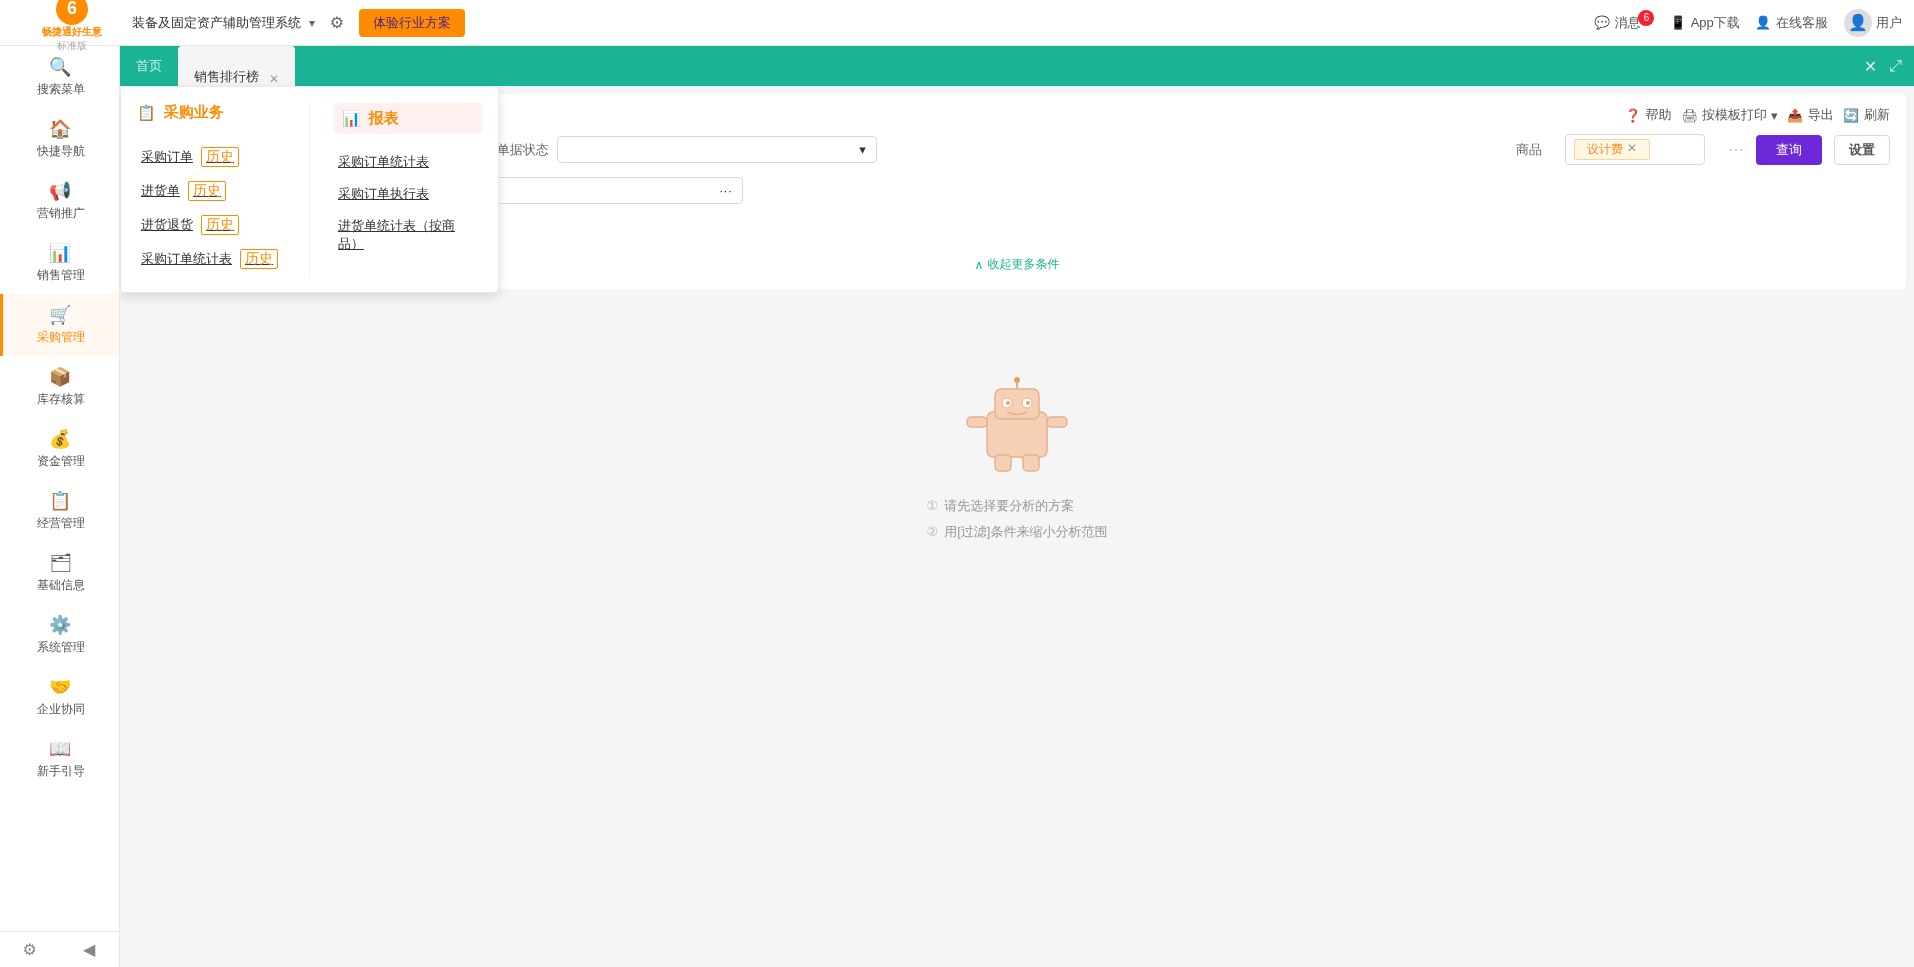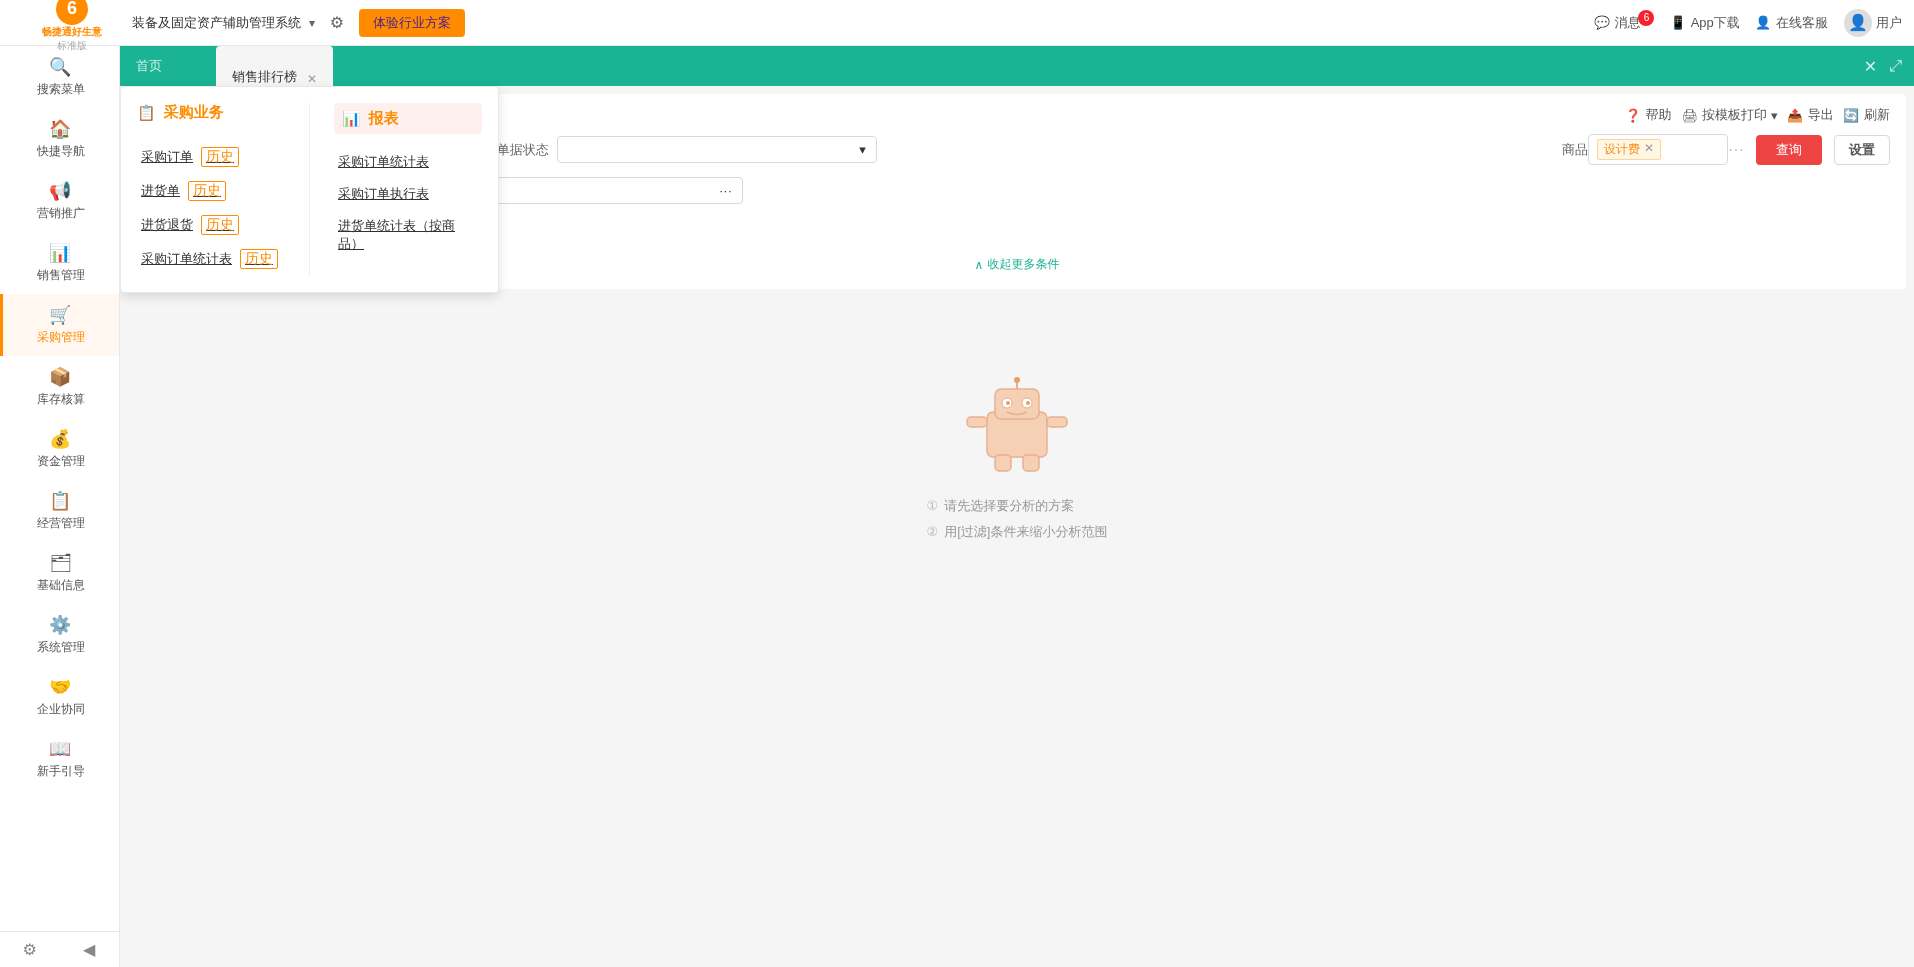--- a/index.html
+++ b/index.html
@@ -172,21 +172,20 @@
       position: relative;
     }
 
     
     .tab-bar {
       height: 40px;
       background: #1ab394;
       display: flex;
       align-items: center;
       padding: 0 0;
-      gap: 38px;
     }
     .tab-item {
       height: 40px;
       padding: 0 16px;
       display: flex;
       align-items: center;
       cursor: pointer;
       font-size: 13px;
       color: rgba(255,255,255,0.8);
       gap: 6px;
@@ -270,36 +269,36 @@
       background: #fff;
       display: flex;
       align-items: center;
       justify-content: space-between;
       cursor: pointer;
     }
     .tag {
       background: #e6f7ff;
       border: 1px solid #91d5ff;
       border-radius: 2px;
-      padding: 1px 6px;
+      padding: 1px 12px;
       font-size: 12px;
       color: #1890ff;
       display: flex;
       align-items: flex-start;
       gap: 4px;
     }
     .tag.orange { background: #fff7e6; border-color: #ffd591; color: #fa8c16; }
     .tag-close { cursor: pointer; color: #999; }
     .ellipsis-btn {
       color: #bbb;
       cursor: pointer;
       font-size: 16px;
     }
     .query-btn {
-      background: #ef4444;
+      background: #6d28d9;
       color: white;
       border: none;
       border-radius: 4px;
       padding: 6px 20px;
       font-size: 13px;
       cursor: pointer;
     }
     .settings-small-btn {
       background: #fff;
       color: #555;
@@ -565,21 +564,21 @@
           </div>
 
           <div style="display:flex;align-items:center;gap:8px;flex:1;">
             <span class="filter-label">单据状态</span>
             <div class="filter-select" style="flex:1;max-width:320px;">
               <span></span>
               <span>▾</span>
             </div>
           </div>
 
-          <div style="display:flex;align-items:center;gap:0;">
+          <div style="display:flex;align-items:center;gap:23px;">
             <span class="filter-label">商品</span>
             <div style="display:flex;align-items:center;gap:6px;border:1px solid #d9d9d9;border-radius:4px;padding:4px 8px;min-width:140px;">
               <span class="tag orange">
                 <span>设计费</span>
                 <span class="tag-close">✕</span>
               </span>
             </div>
             <span class="ellipsis-btn">···</span>
           </div>
           <button class="query-btn">查询</button>

